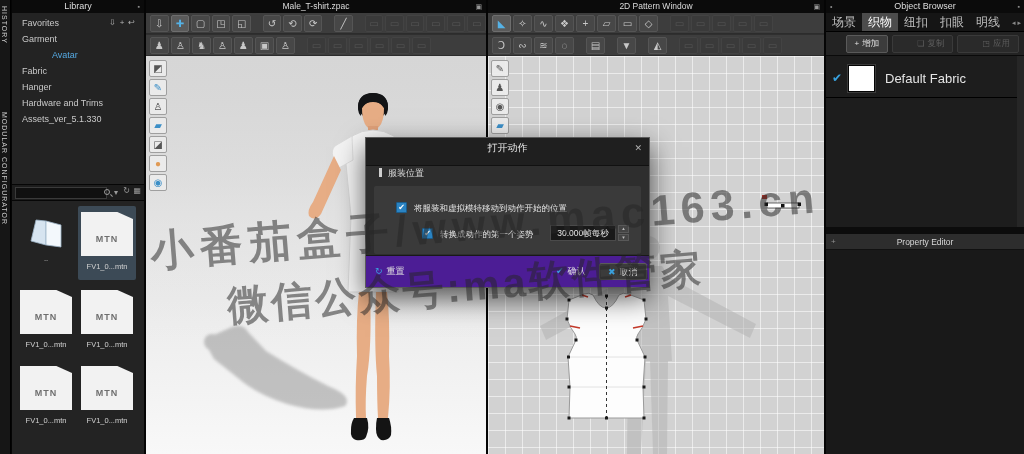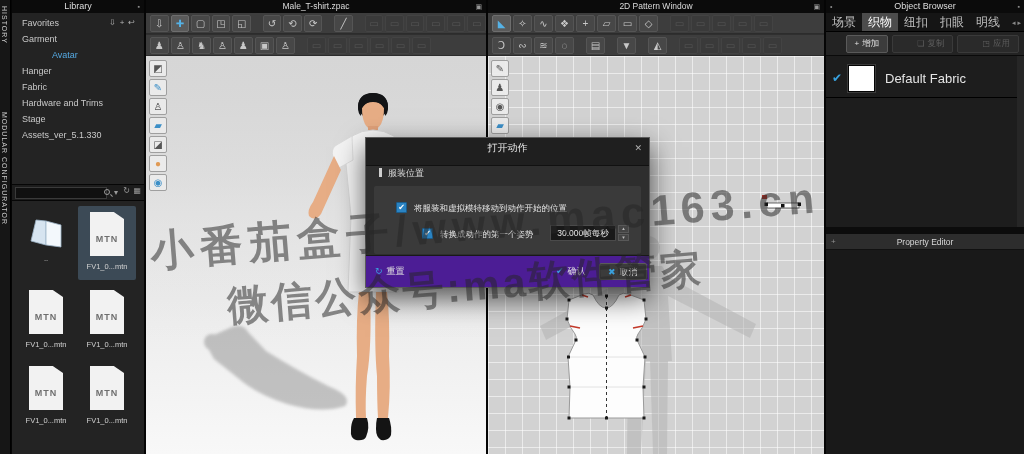--- a/index.html
+++ b/index.html
@@ -21,21 +21,21 @@
   .fav-icons{position:absolute;right:5px;top:0;font-size:8px;color:#b5b5b5;letter-spacing:4px;}
   .lib-search{position:absolute;left:0;right:0;top:184px;height:17px;background:#1c1c1c;border-top:1px solid #060606;border-bottom:1px solid #060606;}
   .search-box{position:absolute;left:3px;top:2px;width:92px;height:12px;background:#101010;border:1px solid #3a3a3a;}
   .mag{position:absolute;right:14px;top:2px;width:6px;height:6px;border:1px solid #9a9a9a;border-radius:50%;}
   .mag::after{content:"";position:absolute;left:5px;top:5px;width:3px;height:1px;background:#9a9a9a;transform:rotate(45deg);}
   .sic{position:absolute;top:1px;font-size:8px;color:#9a9a9a;}
   .lib-files{position:absolute;left:0;right:0;top:202px;bottom:0;background:#232323;}
   .cell{position:absolute;width:58px;height:74px;text-align:center;}
   .cell.selected{background:#3c4a56;border-radius:2px;}
   .cell .flabel{display:block;margin-top:2px;font-size:7.5px;color:#d2d2d2;}
-  .mtnicon{display:inline-block;margin-top:6px;width:34px;height:44px;background:#f2f2f2;clip-path:polygon(0 0,70% 0,100% 16%,100% 100%,0 100%);position:relative;}
+  .mtnicon{display:inline-block;margin-top:6px;width:52px;height:44px;background:#f2f2f2;clip-path:polygon(0 0,70% 0,100% 16%,100% 100%,0 100%);position:relative;}
   .mtnicon span{position:absolute;left:0;right:0;top:22px;font-size:9px;font-weight:bold;color:#6e6e6e;letter-spacing:1px;}
   .foldicon{display:inline-block;margin-top:12px;}
 
   
   .win{position:absolute;top:0;height:454px;background:#2f2f2f;}
   .wtitle{position:absolute;left:0;right:0;top:0;height:13px;background:#0b0b0b;color:#dcdcdc;font-size:8.5px;line-height:13px;text-align:center;}
   .wtitle .pop{position:absolute;right:4px;top:2px;font-size:7px;color:#999;line-height:9px;}
   .tbar{position:absolute;left:0;right:0;height:21px;background:#3d3d3d;border-bottom:1px solid #2c2c2c;display:flex;align-items:center;padding-left:4px;gap:2px;}
   .tbar.r1{top:13px;} .tbar.r2{top:35px;height:21px;}
   .tbtn{display:inline-block;width:19px;height:17px;background:#474747;border:1px solid #555;border-radius:2px;color:#c8c8c8;font-size:10px;line-height:15px;text-align:center;overflow:hidden;}
@@ -118,24 +118,23 @@
       <span>Library</span>
       <span class="hicon">▪</span>
     </div>
     <div class="lib-items">
       <div class="lib-item">
         <span>Favorites</span>
         <span class="fav-icons"><span>⇩</span><span>+</span><span>↩</span></span>
       </div>
       <div class="lib-item"><span>Garment</span></div>
       <div class="lib-item active"><span>Avatar</span></div>
+      <div class="lib-item"><span>Fabric</span></div>
       <div class="lib-item"><span>Hanger</span></div>
-      <div class="lib-item"><span>Fabric</span></div>
       <div class="lib-item"><span>Hardware and Trims</span></div>
-      <div class="lib-item"><span>Stage</span></div>
       <div class="lib-item"><span>Assets_ver_5.1.330</span></div>
     </div>
     <div class="lib-search">
       <div class="search-box"></div>
       <span class="mag" style="right:34px;top:4px;"></span>
       <span class="sic" style="right:26px;top:3px;">▾</span>
       <span class="sic" style="right:14px;">↻</span>
       <span class="sic" style="right:3px;">▦</span>
     </div>
     <div class="lib-files">

